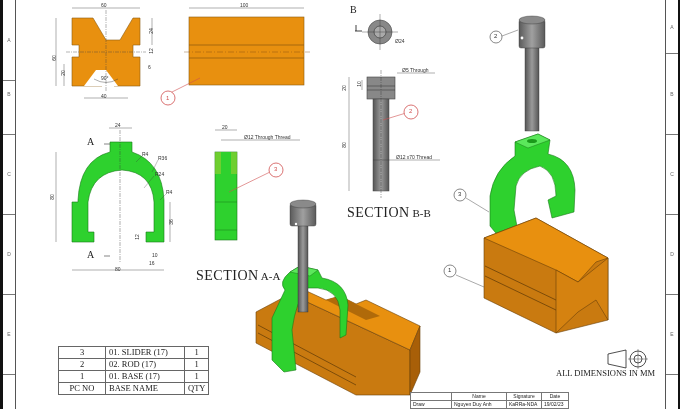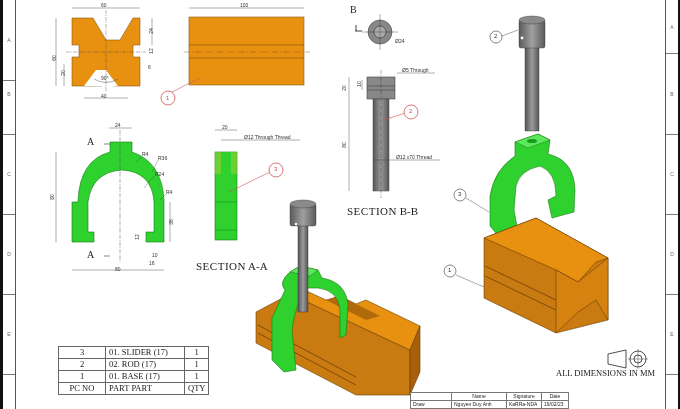--- a/index.html
+++ b/index.html
@@ -6,21 +6,21 @@
   body{width:680px;height:409px;position:relative;overflow:hidden;font-family:"Liberation Serif",serif;color:#222;}
   .sheet{position:absolute;left:0;top:0;width:680px;height:409px;}
   .zone-strip{position:absolute;top:0;height:409px;width:12px;border-left:1px solid #555;border-right:1px solid #555;background:#fff;}
   .zone-strip.left{left:0;border-left:3px solid #111;}
   .zone-strip.right{left:665px;border-right:3px solid #111;}
   .zone-cell{position:absolute;left:0;width:12px;height:80px;border-bottom:1px solid #777;font-size:5px;color:#666;display:flex;align-items:center;justify-content:center;font-family:"Liberation Sans",sans-serif;}
   svg{position:absolute;left:0;top:0;}
   .lbl{position:absolute;font-family:"Liberation Serif",serif;white-space:nowrap;}
   .dim{font-size:5px;color:#333;font-family:"Liberation Sans",sans-serif;}
   .sec{font-size:11px;color:#222;}
-  .sec small{font-size:11px;letter-spacing:0.5px;}
+  .sec small{font-size:14px;letter-spacing:0.5px;}
   .view-letter{font-size:10px;color:#222;}
   .bom{position:absolute;left:58px;top:346px;border-collapse:collapse;font-size:8.5px;font-family:"Liberation Serif",serif;}
   .bom td{border:1px solid #666;padding:0 3px;height:11px;line-height:11px;}
   .bom td.c{text-align:center;}
   .titleblock{position:absolute;left:410px;top:392px;border-collapse:collapse;font-size:5px;font-family:"Liberation Sans",sans-serif;}
   .titleblock td{border:1px solid #777;padding:0 2px;height:7px;line-height:7px;}
   .tb-title{position:absolute;left:577px;top:392px;width:87px;height:16px;border:1px solid #777;font-size:8.5px;font-weight:bold;display:flex;align-items:center;justify-content:center;font-family:"Liberation Serif",serif;}
   .alldim{position:absolute;left:556px;top:368px;font-size:8.5px;font-family:"Liberation Serif",serif;}
 </style>
 </head>
@@ -203,21 +203,21 @@
   <span class="lbl dim" style="left:166px;top:189px">R4</span>
   <span class="lbl dim" style="left:168px;top:219px;transform:rotate(-90deg)">36</span>
   <span class="lbl dim" style="left:134px;top:234px;transform:rotate(-90deg)">12</span>
   <span class="lbl dim" style="left:152px;top:252px">10</span>
   <span class="lbl dim" style="left:149px;top:260px">16</span>
   <span class="lbl dim" style="left:115px;top:266px">80</span>
 
   <span class="lbl dim" style="left:222px;top:124px">20</span>
   <span class="lbl dim" style="left:244px;top:134px">Ø12 Through Thread</span>
   <span class="lbl dim" style="left:274px;top:166px;color:#D05050;font-size:6px">3</span>
-  <span class="lbl sec" style="left:196px;top:260px"><small>SECTION</small> <span>A-A</span></span>
+  <span class="lbl sec" style="left:196px;top:268px"><small>SECTION</small> <span>A-A</span></span>
 
   <span class="lbl view-letter" style="left:350px;top:4px">B</span>
   <span class="lbl dim" style="left:395px;top:38px">Ø24</span>
 
   <span class="lbl dim" style="left:402px;top:67px">Ø5 Through</span>
   <span class="lbl dim" style="left:341px;top:85px;transform:rotate(-90deg)">20</span>
   <span class="lbl dim" style="left:356px;top:81px;transform:rotate(-90deg)">10</span>
   <span class="lbl dim" style="left:341px;top:142px;transform:rotate(-90deg)">80</span>
   <span class="lbl dim" style="left:396px;top:154px">Ø12 x70 Thread</span>
   <span class="lbl dim" style="left:409px;top:108px;color:#D05050;font-size:6px">2</span>
@@ -239,21 +239,21 @@
       <td>02. ROD (17)</td>
       <td class="c">1</td>
     </tr>
     <tr>
       <td class="c">1</td>
       <td>01. BASE (17)</td>
       <td class="c">1</td>
     </tr>
     <tr>
       <td class="c">PC NO</td>
-      <td>PART PART</td>
+      <td>BASE NAME</td>
       <td class="c">QTY</td>
     </tr>
   </tbody>
     </table>
 
   <span class="alldim">ALL DIMENSIONS IN MM</span>
 
   <table class="titleblock">
     <tbody>
         <tr>

